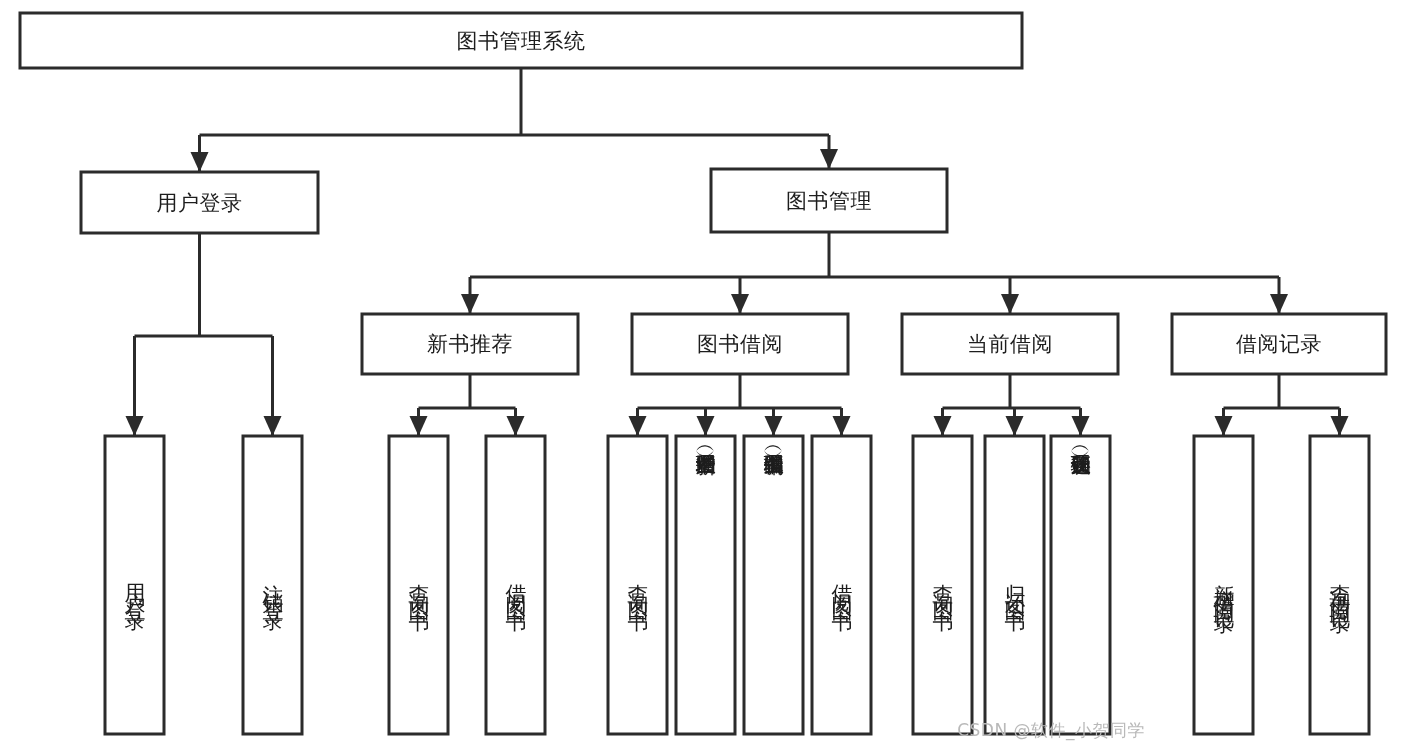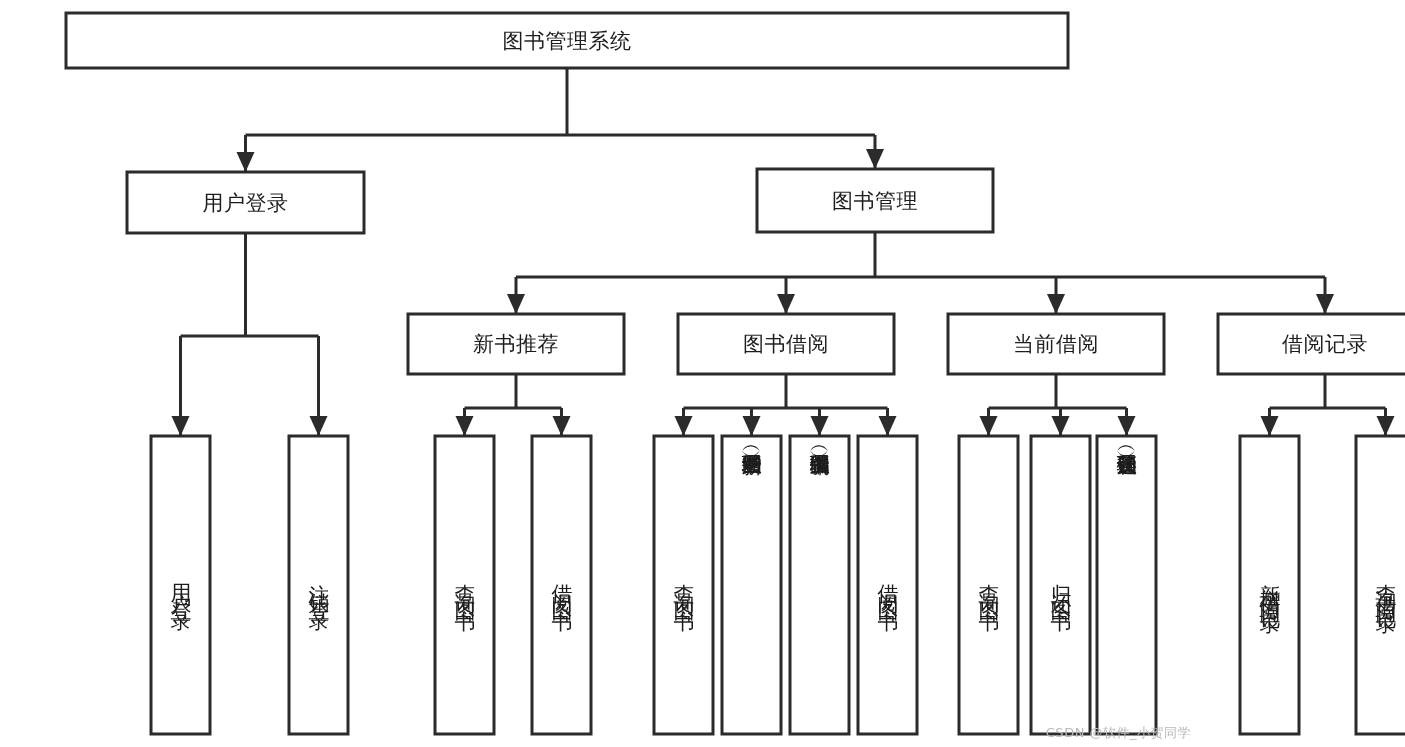--- a/index.html
+++ b/index.html
@@ -12,21 +12,20 @@
     width: 1405px;
     height: 747px;
     font-family: "DejaVu Sans", "Liberation Sans", sans-serif;
     overflow: hidden;
   }
   #diagram-root {
     position: relative;
     width: 1153px;
     height: 747px;
     background: #ffffff;
-    margin-left: 46px;
   }
   svg.diagram-canvas {
     position: absolute;
     top: 0;
     left: 0;
     width: 1405px;
     height: 747px;
     display: block;
   }
   .node-box {
@@ -68,21 +67,21 @@
     color: #1d1d1d;
     letter-spacing: 2px;
     white-space: nowrap;
     text-align: left;
   }
   .watermark {
     position: absolute;
     right: 8px;
     bottom: 5px;
     font-family: "DejaVu Sans", "Liberation Sans", sans-serif;
-    font-size: 13px;
+    font-size: 17px;
     color: #b9b9b9;
     letter-spacing: 0.5px;
     white-space: nowrap;
     user-select: none;
   }
 </style>
 </head>
 <body>
 
 <div id="diagram-root">

